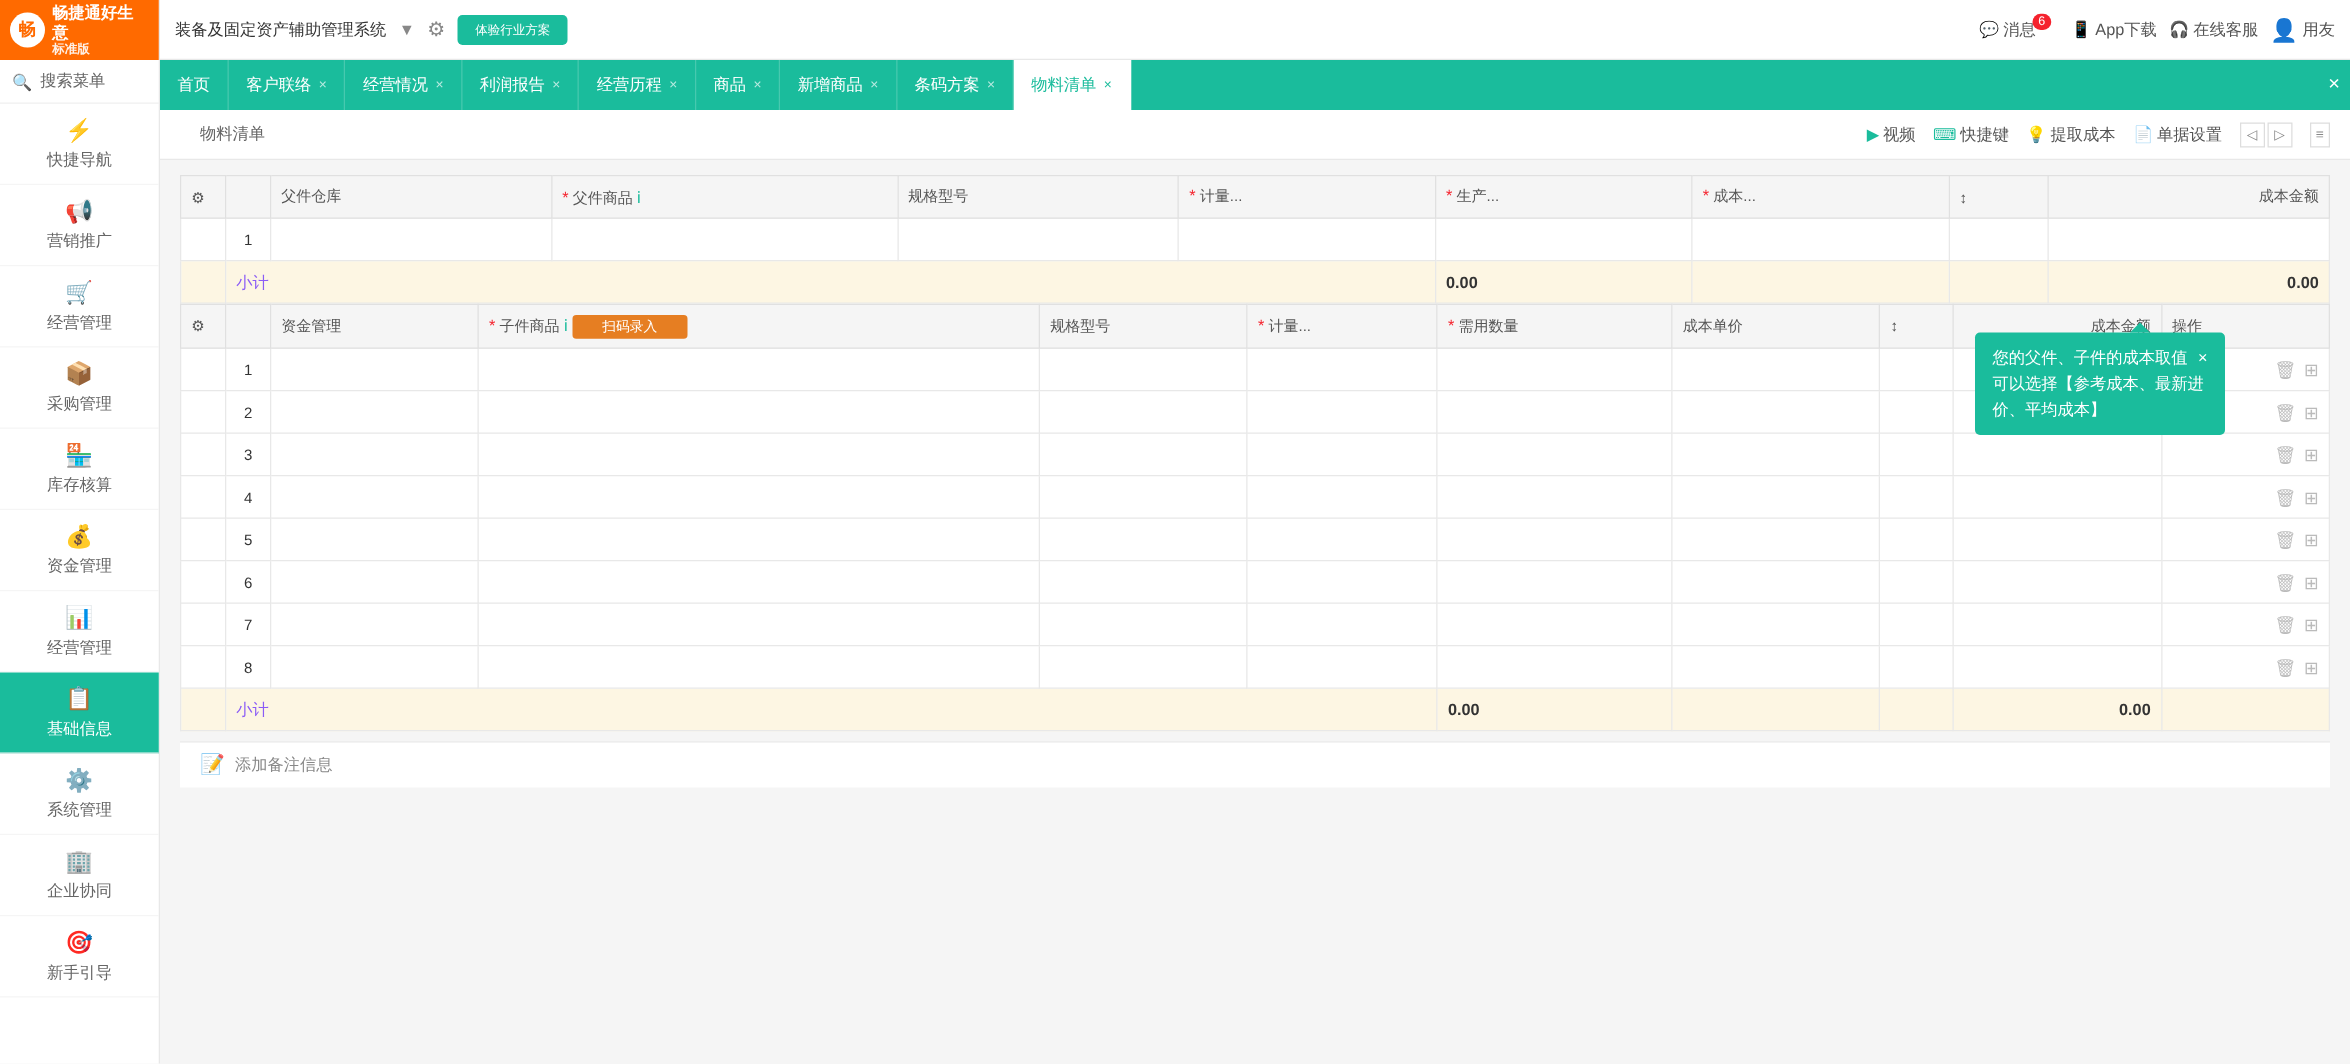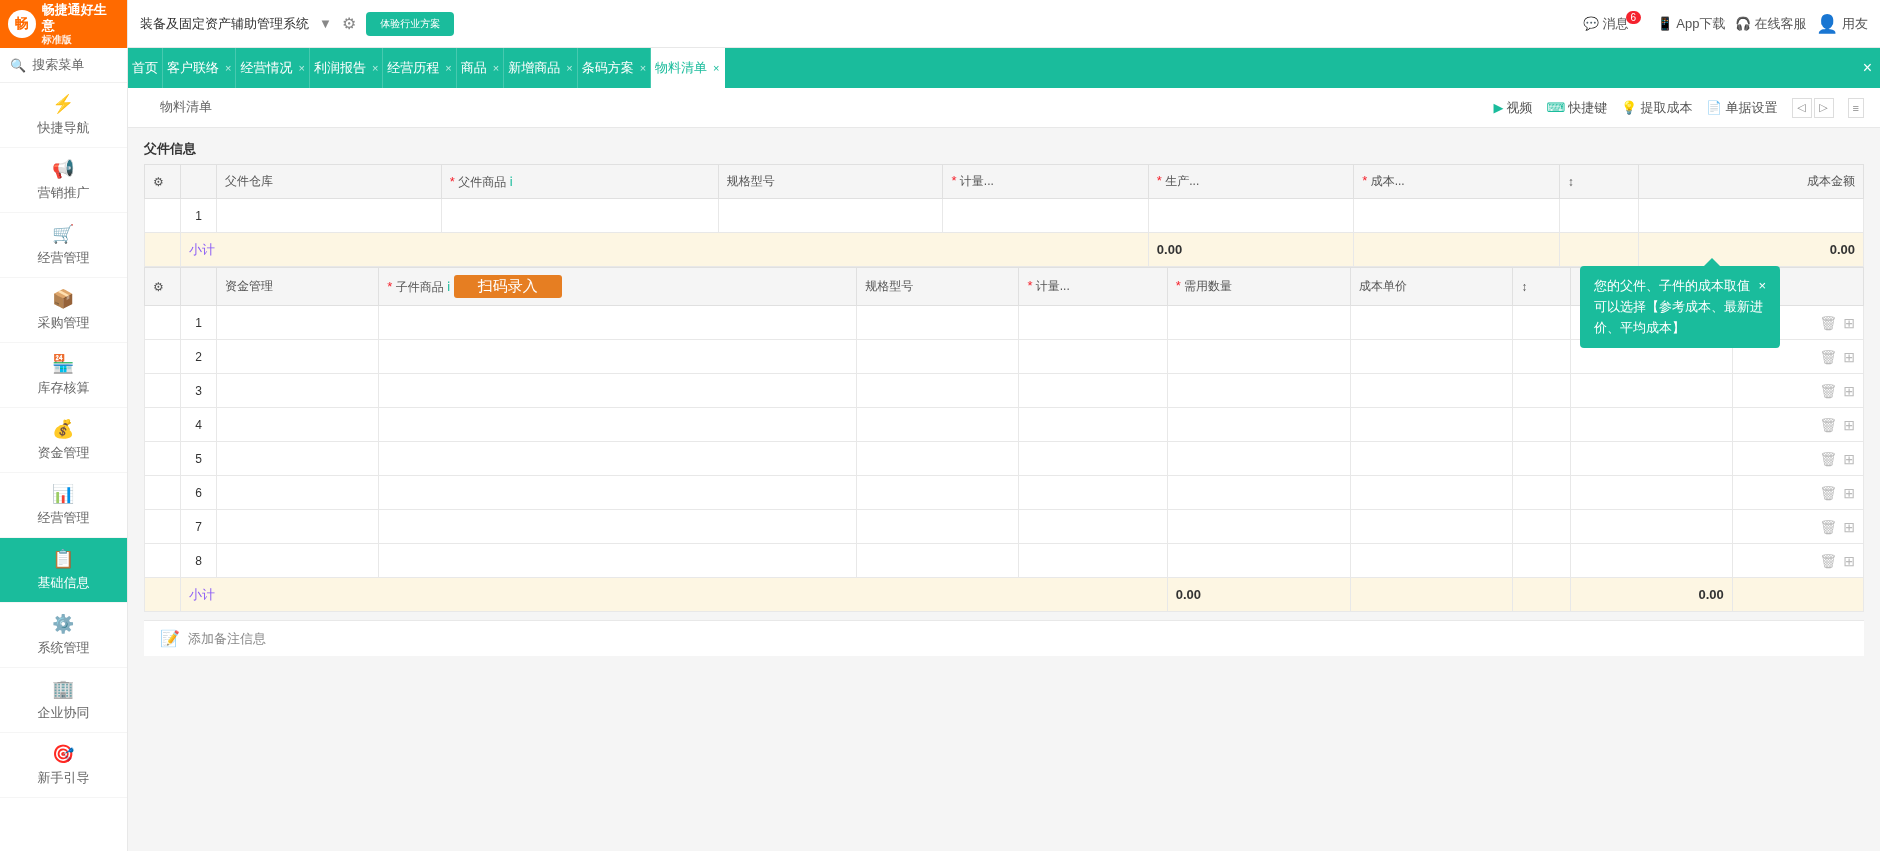--- a/index.html
+++ b/index.html
@@ -107,21 +107,21 @@
 
     
     .nav-tabs {
       background: #1abc9c;
       display: flex;
       align-items: center;
       height: 40px;
       overflow: hidden;
     }
     .nav-tab {
-      padding: 0 4px;
+      padding: 0 14px;
       height: 40px;
       display: flex;
       align-items: center;
       color: #fff;
       cursor: pointer;
       gap: 4px;
       white-space: nowrap;
       font-size: 13px;
       border-right: 1px solid rgba(255,255,255,0.2);
     }
@@ -233,21 +233,21 @@
     .action-icons { display: flex; gap: 6px; justify-content: flex-end; }
     .action-icon { color: #bbb; cursor: pointer; font-size: 14px; }
 
     
     .scan-btn {
       background: #e67e22;
       color: #fff;
       border: none;
       border-radius: 3px;
       padding: 2px 24px;
-      font-size: 15px;
+      font-size: 11px;
       cursor: pointer;
       white-space: nowrap;
     }
 
     
     .tooltip-box {
       position: absolute;
       right: 100px;
       top: 138px;
       background: #1abc9c;
@@ -480,21 +480,20 @@
       </div>
     </div>
 
     <div class="page-body relative">
 
       <div class="tooltip-box">
         <span class="tooltip-close">×</span>
         <span>您的父件、子件的成本取值可以选择【参考成本、最新进价、平均成本】</span>
       </div>
 
-      <div class="section-title">父件信息</div>
 
       <table class="data-table">
         <thead>
           <tr>
             <th class="th-settings">⚙</th>
             <th class="col-num"></th>
             <th>父件仓库</th>
             <th>
               <span class="required-star">*</span> 父件商品 <span style="color:#1abc9c;">ℹ</span>
             </th>

